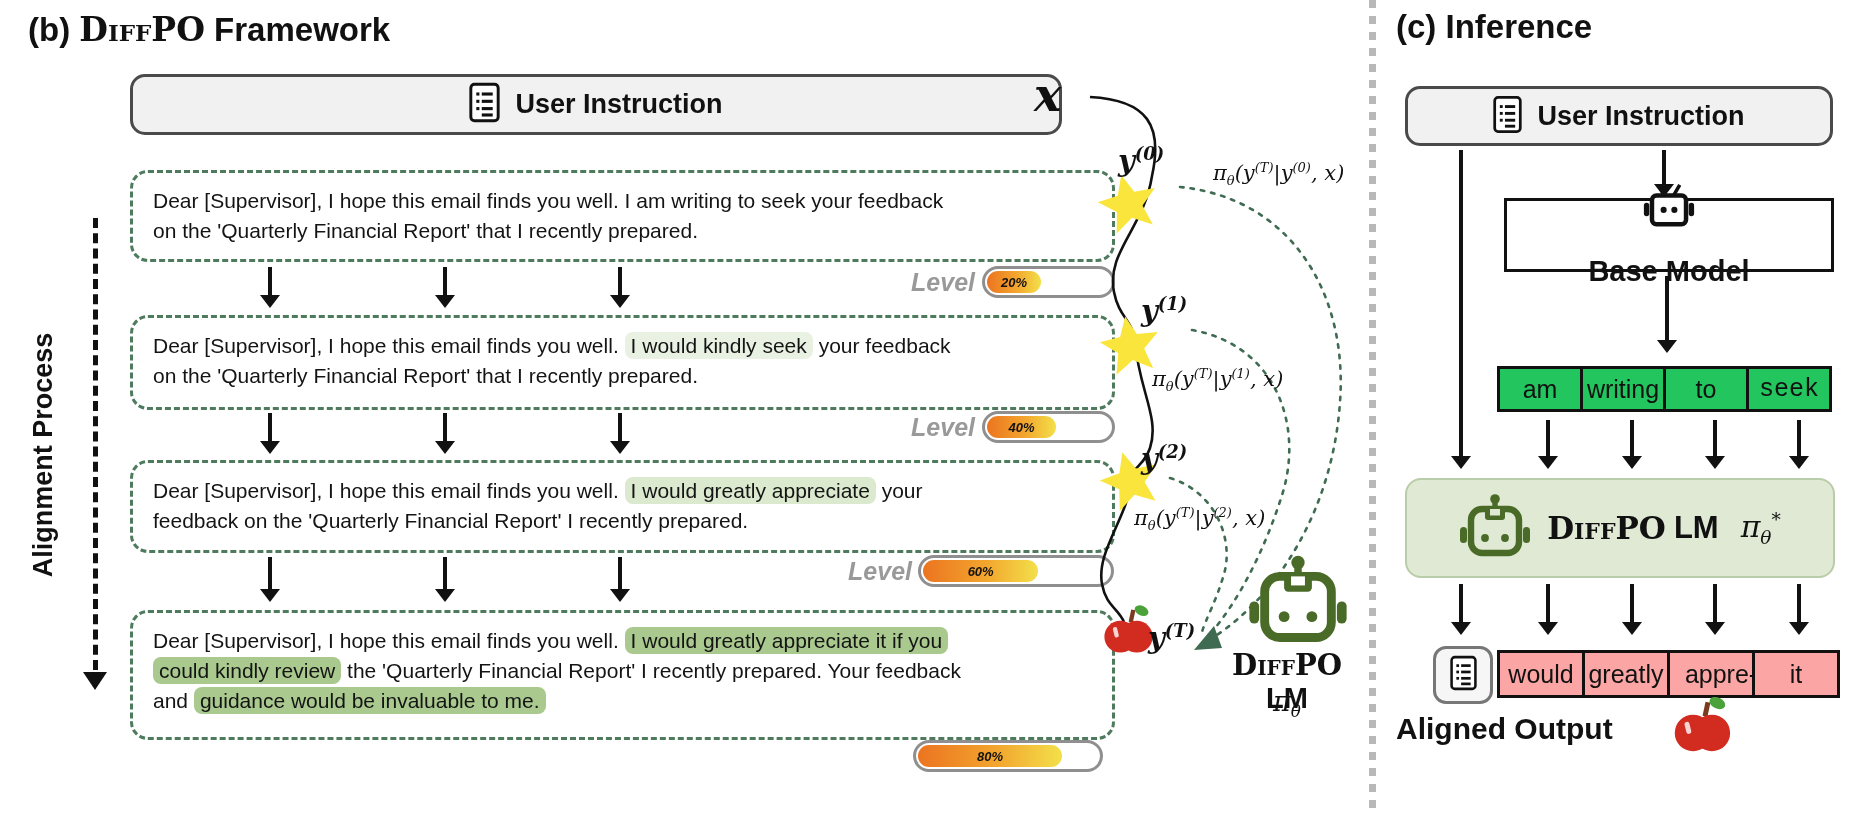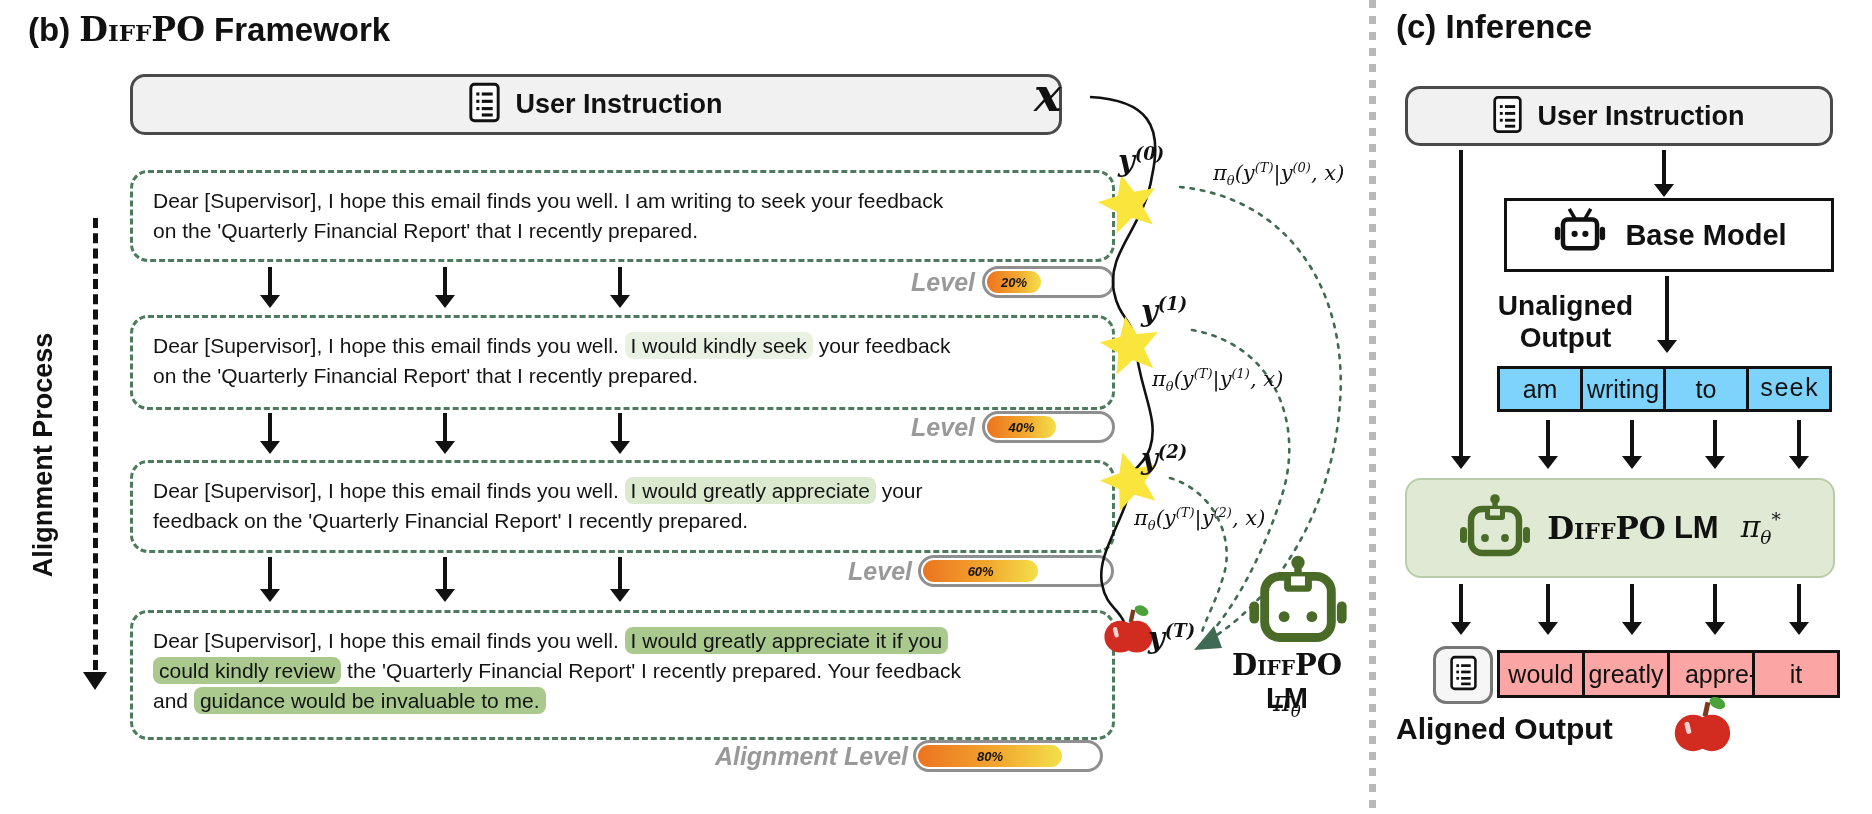--- a/index.html
+++ b/index.html
@@ -50,26 +50,26 @@
 
   
   .divider{position:absolute;left:1369px;top:0;width:7px;height:814px;
            background:repeating-linear-gradient(to bottom,#b8b8b8 0 8px,transparent 8px 16px);}
 
   
   .token-row{position:absolute;display:flex;z-index:3;}
   .cell{box-sizing:border-box;border:3px solid #111;margin-left:-3px;height:100%;
         display:flex;align-items:center;justify-content:center;font-size:25px;}
   .cell:first-child{margin-left:0;}
-  .cell.gray{background:#7dd3fc;}
+  .cell.gray{background:#22c55e;}
   .cell.green{background:#fca5a5;}
 
   
   .bm-box{position:absolute;left:1504px;top:198px;width:330px;height:74px;background:#fff;border:3.5px solid #111;
-          box-sizing:border-box;display:flex;align-items:center;justify-content:center;gap:16px;z-index:3;}
+          box-sizing:border-box;display:flex;align-items:center;justify-content:center;gap:16px;z-index:3;flex-direction:column;}
   .bm-box .lbl{font-size:29px;font-weight:bold;}
   .lm-box{position:absolute;left:1405px;top:478px;width:430px;height:100px;background:#dfe9d4;border:2.5px solid #b9cda8;
           border-radius:16px;box-sizing:border-box;display:flex;align-items:center;justify-content:center;gap:16px;z-index:3;}
   .lm-box .brand{font-size:31px;}
   .lm-box .pi{font-family:"DejaVu Serif",serif;font-style:italic;font-size:30px;margin-left:6px;}
   .lm-box .pi sub,.lm-box .pi sup{font-size:0.62em;}
   .out-icon-box{position:absolute;left:1433px;top:646px;width:60px;height:58px;background:#f6f6f6;border:3px solid #777;
                 border-radius:13px;display:flex;align-items:center;justify-content:center;box-sizing:border-box;z-index:3;}
   .big-lbl{position:absolute;font-size:28px;font-weight:bold;line-height:1.15;z-index:3;}
 
@@ -134,21 +134,20 @@
   <div class="lvl" style="left:845px;top:413px;width:130px;">Level</div>
   <div class="pill" style="left:982px;top:411px;width:133px;">
       <div class="pill-fill" style="width:56%;">40%</div>
     </div>
 
   <div class="lvl" style="left:782px;top:557px;width:130px;">Level</div>
   <div class="pill" style="left:918px;top:555px;width:196px;">
       <div class="pill-fill" style="width:62%;">60%</div>
     </div>
 
-  <div class="lvl" style="left:690px;top:742px;width:218px;">Alignment Level</div>
   <div class="pill" style="left:913px;top:740px;width:190px;">
       <div class="pill-fill" style="width:80%;">80%</div>
     </div>
 
   <svg class="overlay" width="1872" height="814" viewBox="0 0 1872 814">
     <path d="M 1090 97 C 1148 100, 1163 126, 1152 176 C 1144 228, 1106 252, 1114 292 C 1119 318, 1133 320, 1135 342 C 1139 390, 1160 418, 1150 448 C 1143 468, 1133 464, 1131 482 C 1127 518, 1096 552, 1102 584 C 1106 606, 1118 608, 1124 622" fill="none" stroke="#111" stroke-width="2.6"></path>
     <path d="M 1180 187 C 1290 198, 1348 292, 1340 402 C 1333 505, 1282 592, 1214 637" fill="none" stroke="#3e6b51" stroke-width="2.6" stroke-dasharray="3.5 7" stroke-linecap="round"></path>
     <path d="M 1192 330 C 1272 344, 1304 420, 1283 492 C 1265 550, 1238 602, 1210 634" fill="none" stroke="#3e6b51" stroke-width="2.6" stroke-dasharray="3.5 7" stroke-linecap="round"></path>
     <path d="M 1170 478 C 1216 492, 1234 540, 1224 574 C 1216 602, 1206 618, 1202 632" fill="none" stroke="#3e6b51" stroke-width="2.6" stroke-dasharray="3.5 7" stroke-linecap="round"></path>
     <polygon points="1194,650 1214,626 1222,648" fill="#3e6b51"></polygon>
@@ -235,21 +234,20 @@
         <circle cx="26" cy="30" r="3.4" fill="#111"></circle>
           <circle cx="38" cy="30" r="3.4" fill="#111"></circle>
         <rect x="4" y="22" width="6" height="15" rx="3" fill="#111"></rect>
           <rect x="54" y="22" width="6" height="15" rx="3" fill="#111"></rect>
       </svg>
     </span>
     <span class="lbl">Base Model</span>
   </div>
 
   <div class="arrow" style="left:1665px;top:276px;height:64px;"></div>
-  <div class="big-lbl" style="left:1478px;top:290px;width:175px;text-align:center;">Unaligned Output</div>
 
   <div class="token-row" style="left:1497px;top:366px;height:46px;">
     <div class="cell gray" style="width:86px;">am</div>
     <div class="cell gray" style="width:86px;">writing</div>
     <div class="cell gray" style="width:86px;">to</div>
     <div class="cell gray" style="width:86px;font-family:Liberation Mono, monospace;">seek</div>
   </div>
 
   <div class="arrow" style="left:1546px;top:420px;height:36px;"></div>
   <div class="arrow" style="left:1630px;top:420px;height:36px;"></div>

